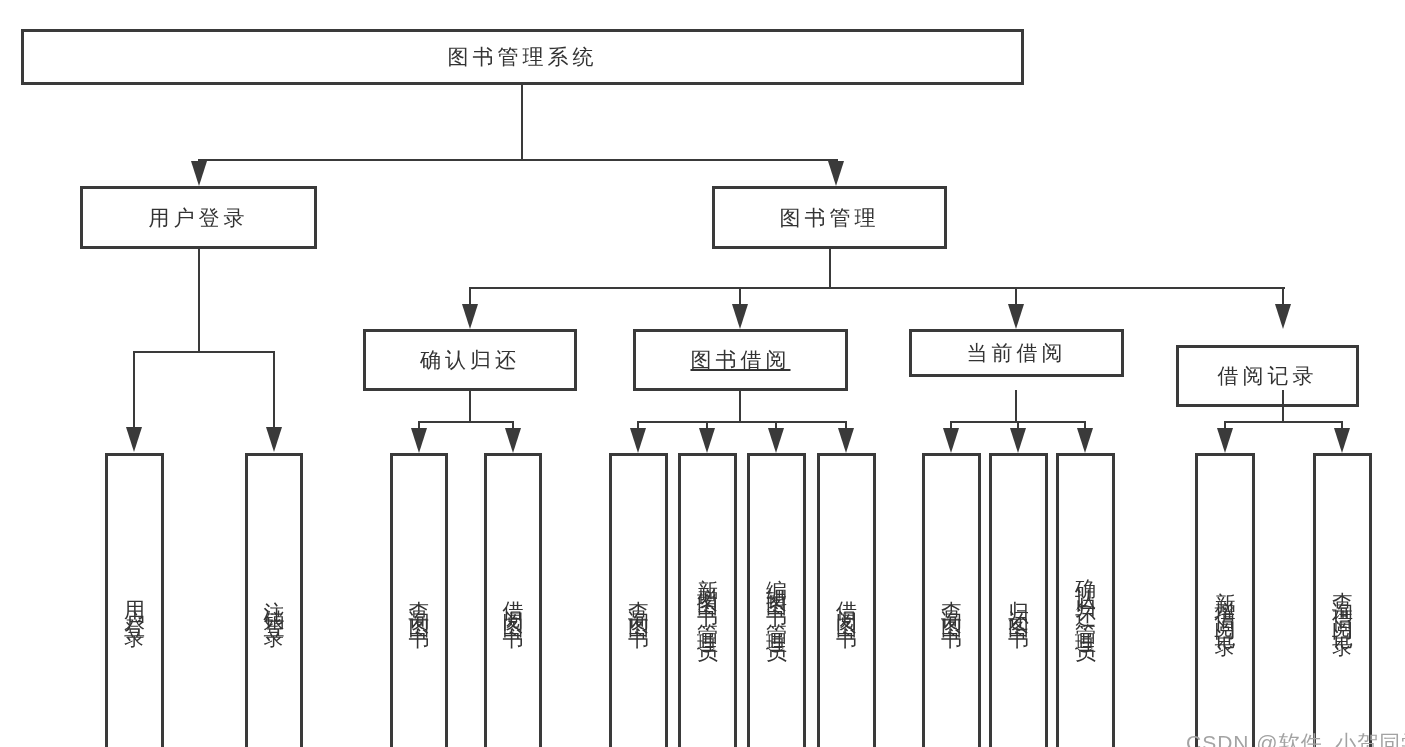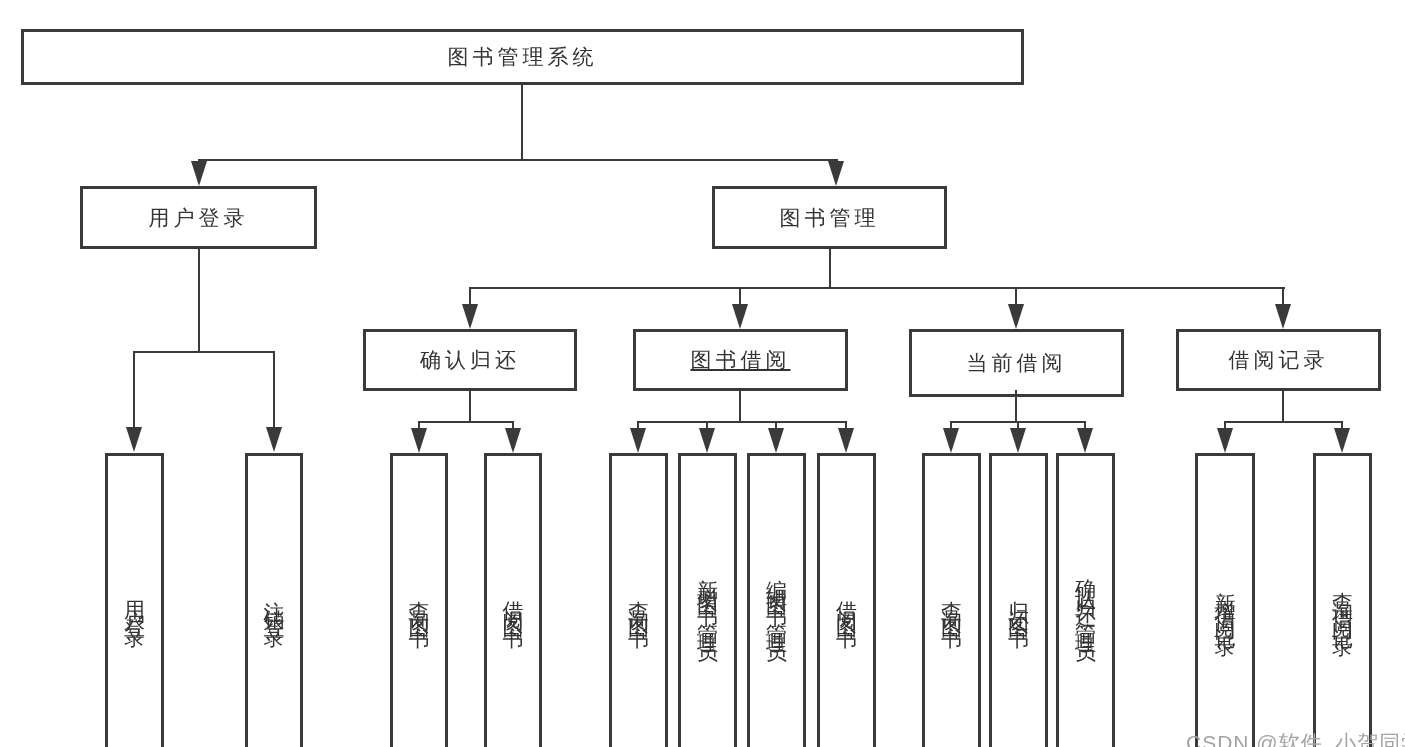--- a/index.html
+++ b/index.html
@@ -95,24 +95,24 @@
   <div class="arrow" style="left:1008px; top:288px;"></div>
   <div class="line" style="left:1282px; top:271px; width:2px; height:18px;"></div>
   <div class="arrow" style="left:1275px; top:288px;"></div>
 
   <div class="node" style="left:363px; top:313px; width:214px; height:62px;">
     <span>确认归还</span>
   </div>
   <div class="node" style="left:633px; top:313px; width:215px; height:62px;text-decoration:underline;">
     <span>图书借阅</span>
   </div>
-  <div class="node" style="left:909px; top:313px; width:215px; height:68px;">
+  <div class="node" style="left:909px; top:313px; width:215px; height:48px;">
     <span>当前借阅</span>
   </div>
-  <div class="node" style="left:1176px; top:313px; width:205px; height:62px;text-align:center;">
+  <div class="node" style="left:1176px; top:329px; width:183px; height:62px;text-align:center;">
     <span>借阅记录</span>
   </div>
 
   <div class="line" style="left:469px; top:374px; width:2px; height:33px;"></div>
   <div class="line" style="left:418px; top:405px; width:96px; height:2px;"></div>
   <div class="line" style="left:418px; top:405px; width:2px; height:8px;"></div>
   <div class="arrow" style="left:411px; top:412px;"></div>
   <div class="line" style="left:512px; top:405px; width:2px; height:8px;"></div>
   <div class="arrow" style="left:505px; top:412px;"></div>
 

